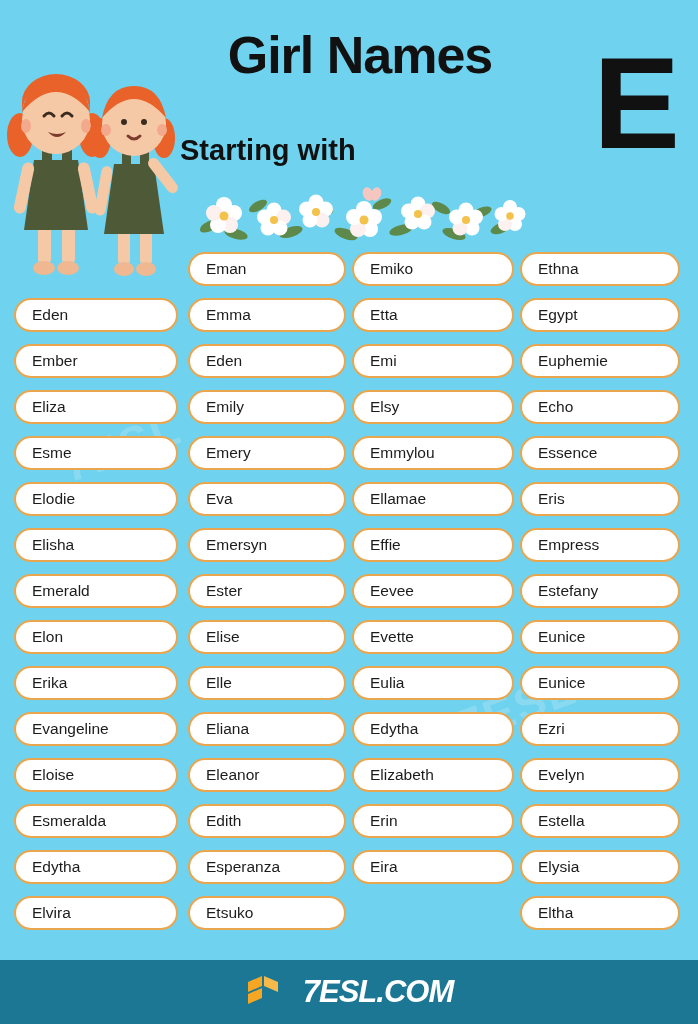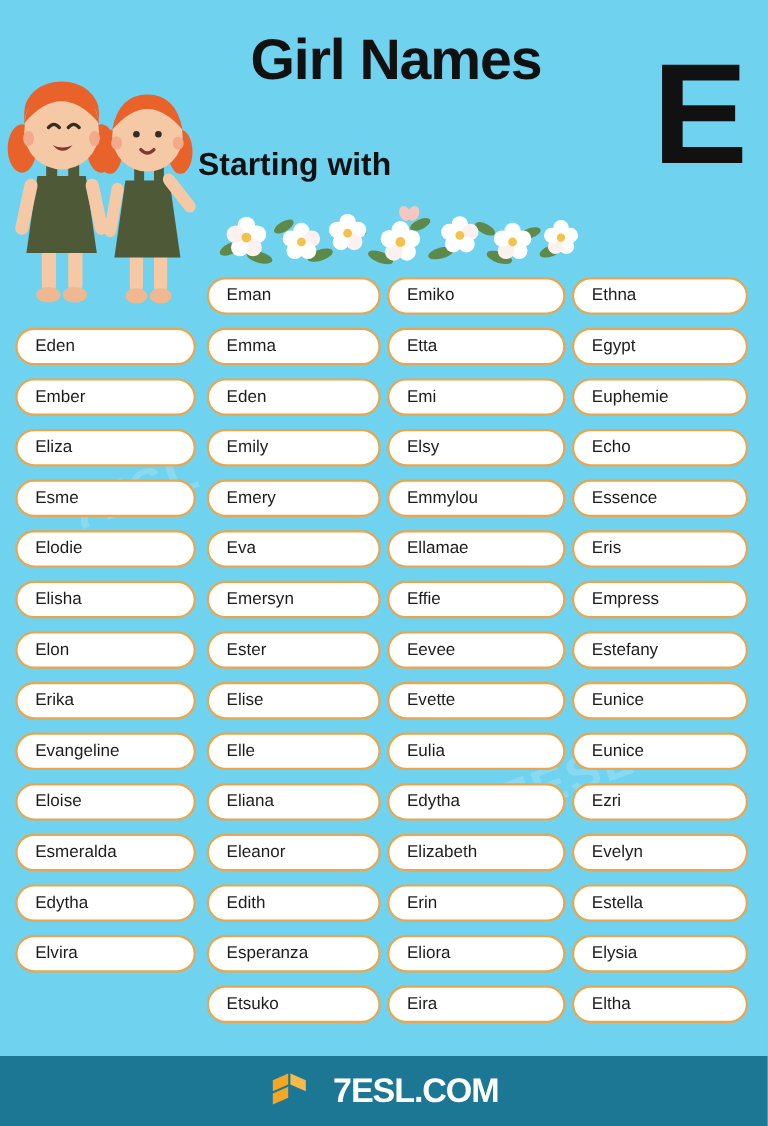--- a/index.html
+++ b/index.html
@@ -136,20 +136,21 @@
     height: 64px;
     background: #1b7794;
     display: flex;
     align-items: center;
     justify-content: center;
   }
   .logo-wrap {
     display: flex;
     align-items: center;
     gap: 24px;
+    font-style: italic;
   }
   .logo-text {
     font-size: 31px;
     font-weight: bold;
     color: #ffffff;
     letter-spacing: -1px;
   }
 </style>
 </head>
 <body>
@@ -303,20 +304,21 @@
 
   <div class="grid">
 
     <div class="col col1">
       <div class="pill">Eden</div>
       <div class="pill">Ember</div>
       <div class="pill">Eliza</div>
       <div class="pill">Esme</div>
       <div class="pill">Elodie</div>
       <div class="pill">Elisha</div>
+      <div class="pill">Emerald</div>
       <div class="pill">Elon</div>
       <div class="pill">Erika</div>
       <div class="pill">Evangeline</div>
       <div class="pill">Eloise</div>
       <div class="pill">Esmeralda</div>
       <div class="pill">Edytha</div>
       <div class="pill">Elvira</div>
     </div>
 
     <div class="col col2">
@@ -344,21 +346,20 @@
       <div class="pill">Elsy</div>
       <div class="pill">Emmylou</div>
       <div class="pill">Ellamae</div>
       <div class="pill">Effie</div>
       <div class="pill">Eevee</div>
       <div class="pill">Evette</div>
       <div class="pill">Eulia</div>
       <div class="pill">Edytha</div>
       <div class="pill">Elizabeth</div>
       <div class="pill">Erin</div>
-      <div class="pill">Eliora</div>
       <div class="pill">Eira</div>
     </div>
 
     <div class="col col4">
       <div class="pill">Ethna</div>
       <div class="pill">Egypt</div>
       <div class="pill">Euphemie</div>
       <div class="pill">Echo</div>
       <div class="pill">Essence</div>
       <div class="pill">Eris</div>

